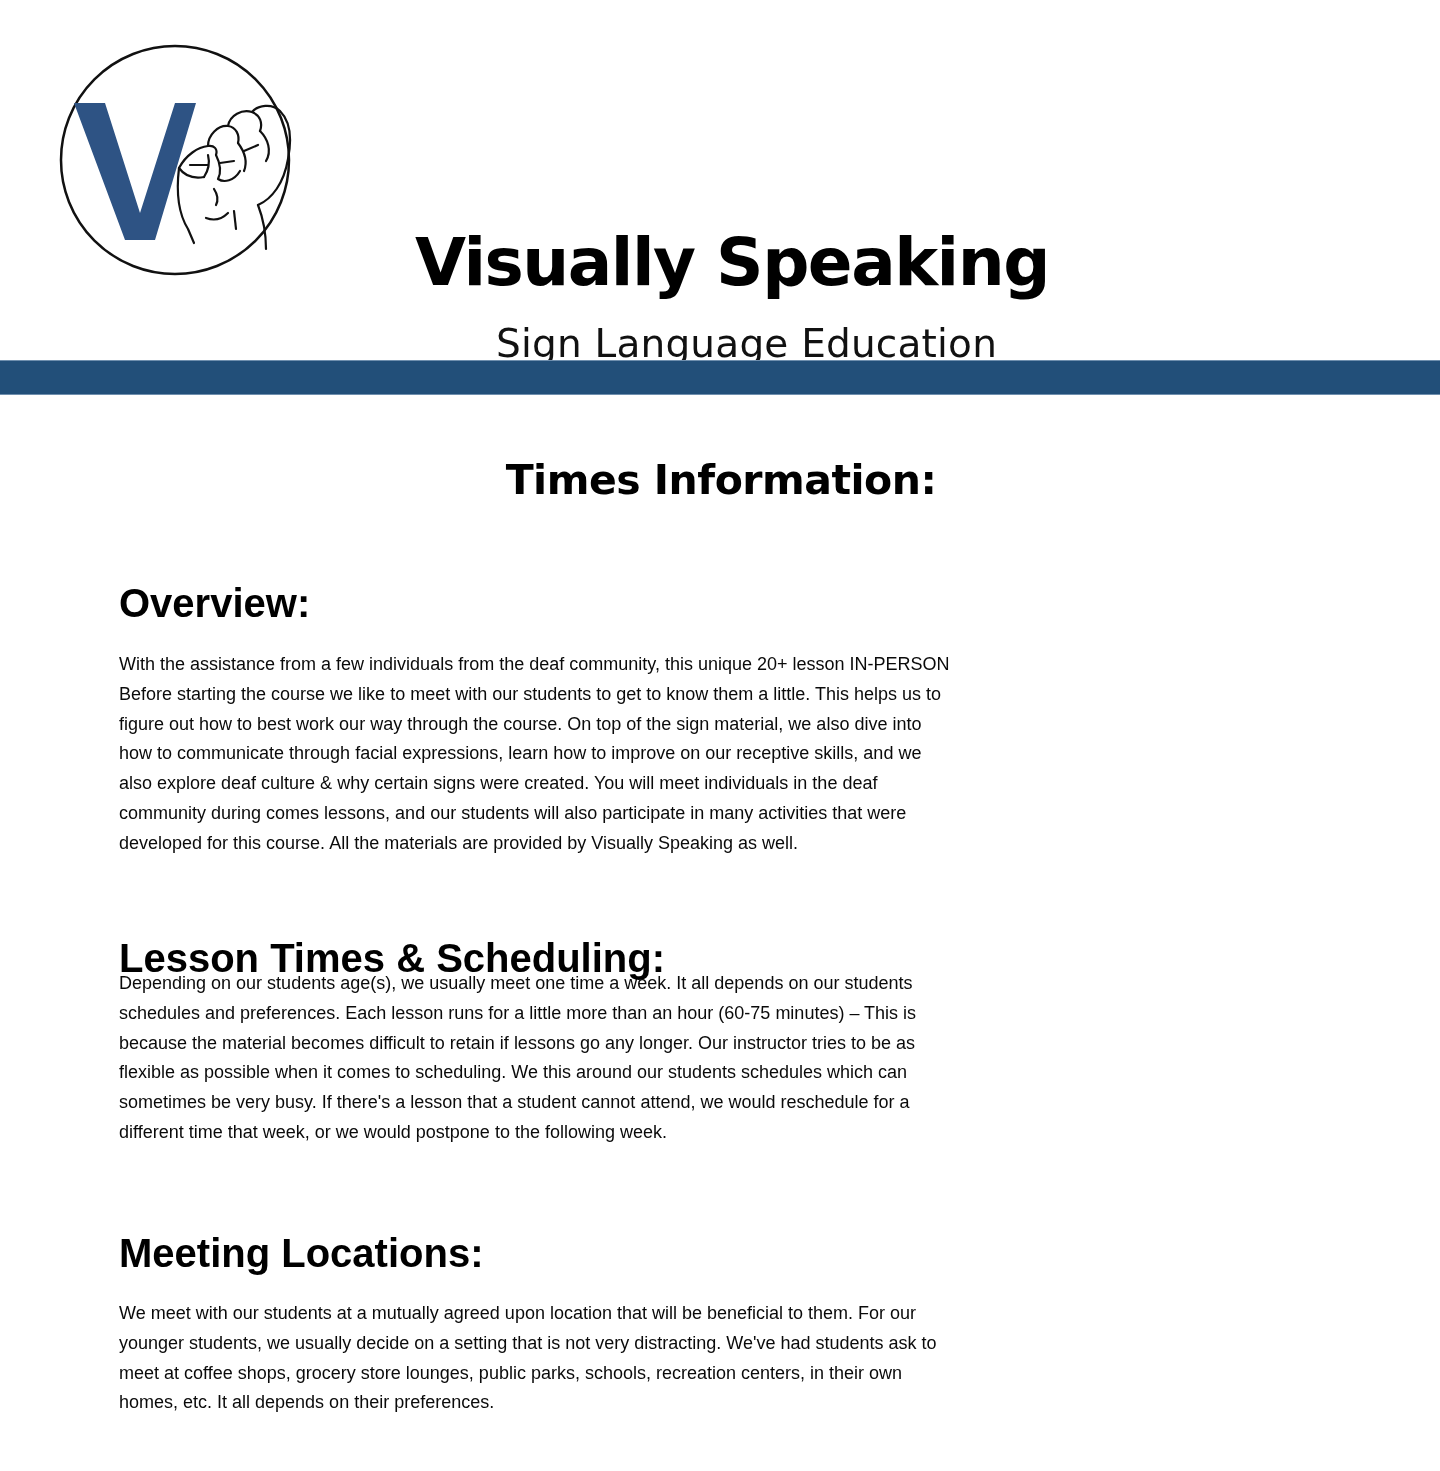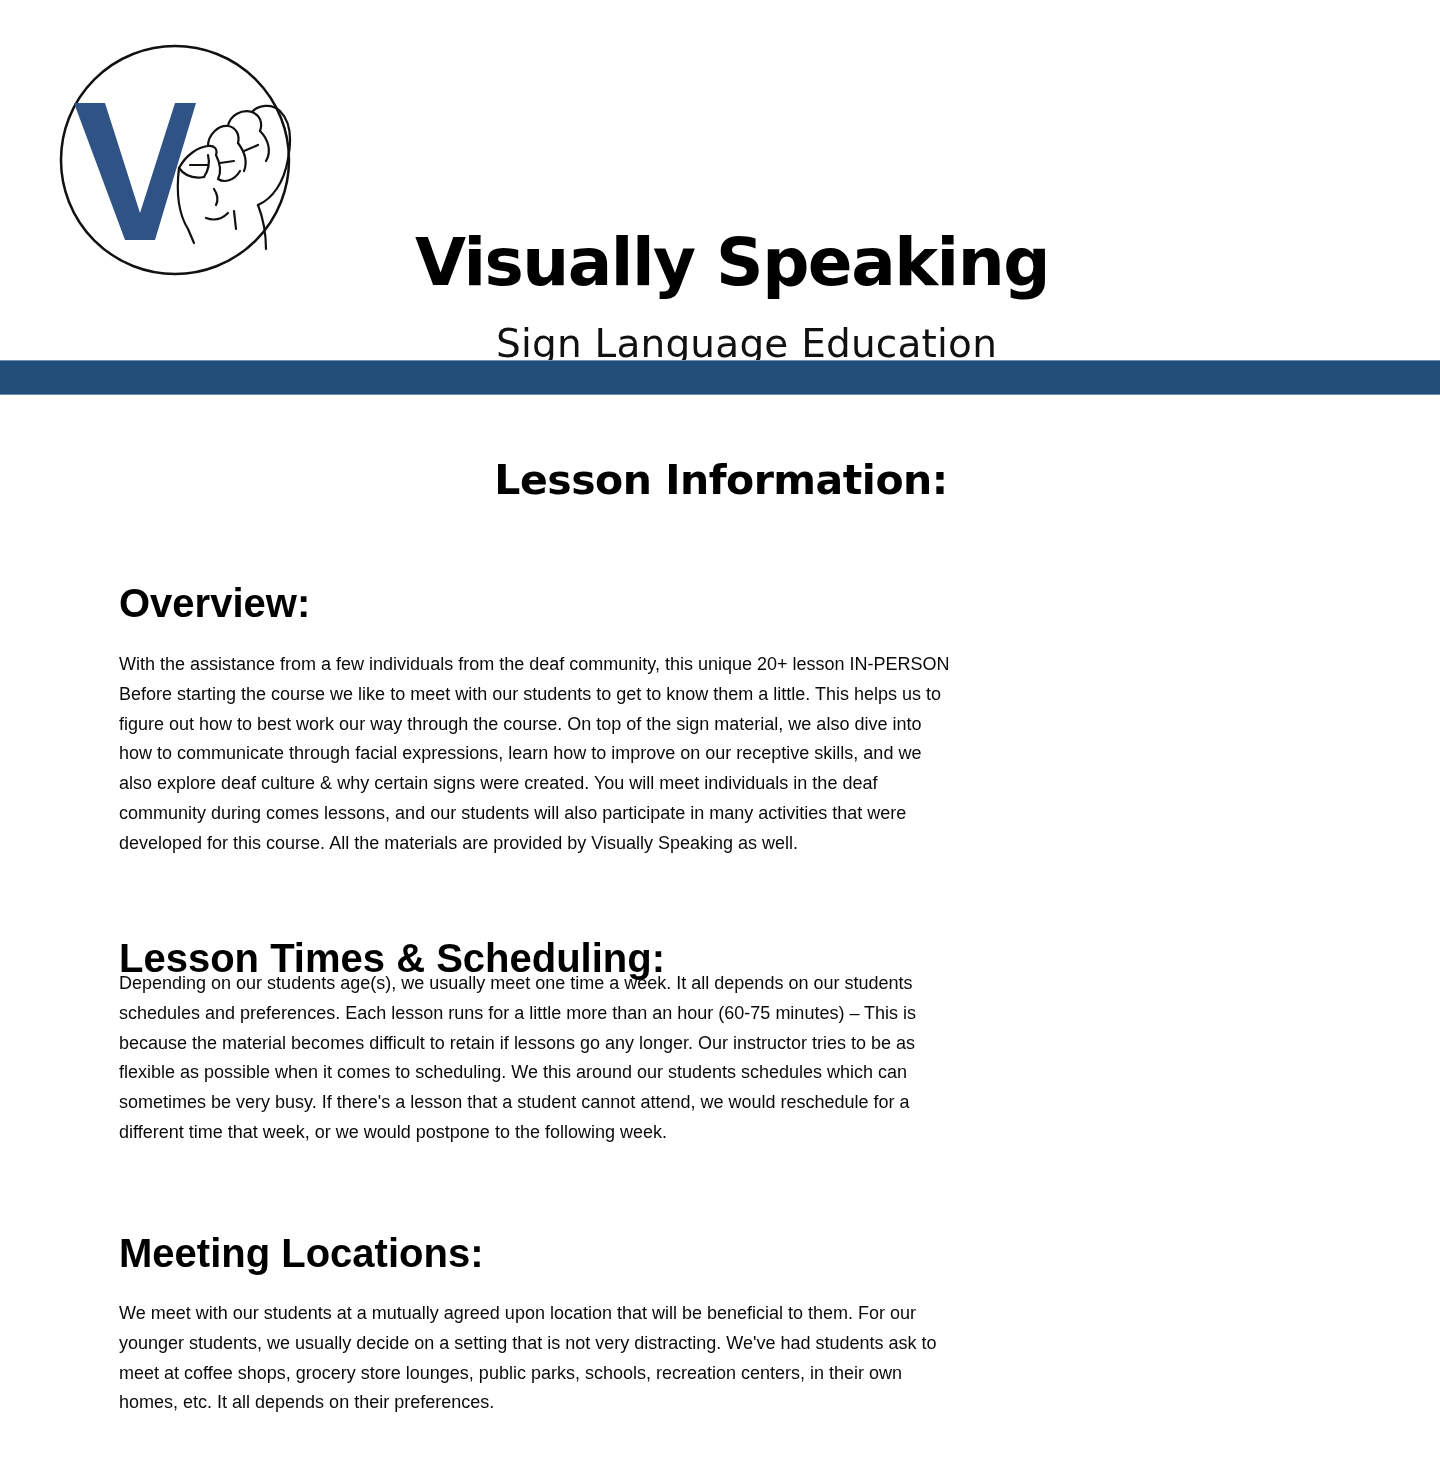--- a/index.html
+++ b/index.html
@@ -64,21 +64,21 @@
       <path d="M156 146 C 160 152, 160 158, 158 162"></path>
     </g>
   </svg>
 </div>
 
 <div class="brand-title">Visually Speaking</div>
 <div class="brand-sub">Sign Language Education</div>
 
 <div class="band"></div>
 
-<div class="page-title">Lesson Information:</div>
+<div class="page-title">Times Information:</div>
 
 <div class="section-heading" style="top:583px;">Overview:</div>
 <div class="para" style="top:650px;">
   <span class="line">With the assistance from a few individuals from the deaf community, this unique 20+ lesson IN-PERSON</span>
   <span class="line">Before starting the course we like to meet with our students to get to know them a little. This helps us to</span>
   <span class="line">figure out how to best work our way through the course. On top of the sign material, we also dive into</span>
   <span class="line">how to communicate through facial expressions, learn how to improve on our receptive skills, and we</span>
   <span class="line">also explore deaf culture &amp; why certain signs were created. You will meet individuals in the deaf</span>
   <span class="line">community during comes lessons, and our students will also participate in many activities that were</span>
   <span class="line">developed for this course. All the materials are provided by Visually Speaking as well.</span>

